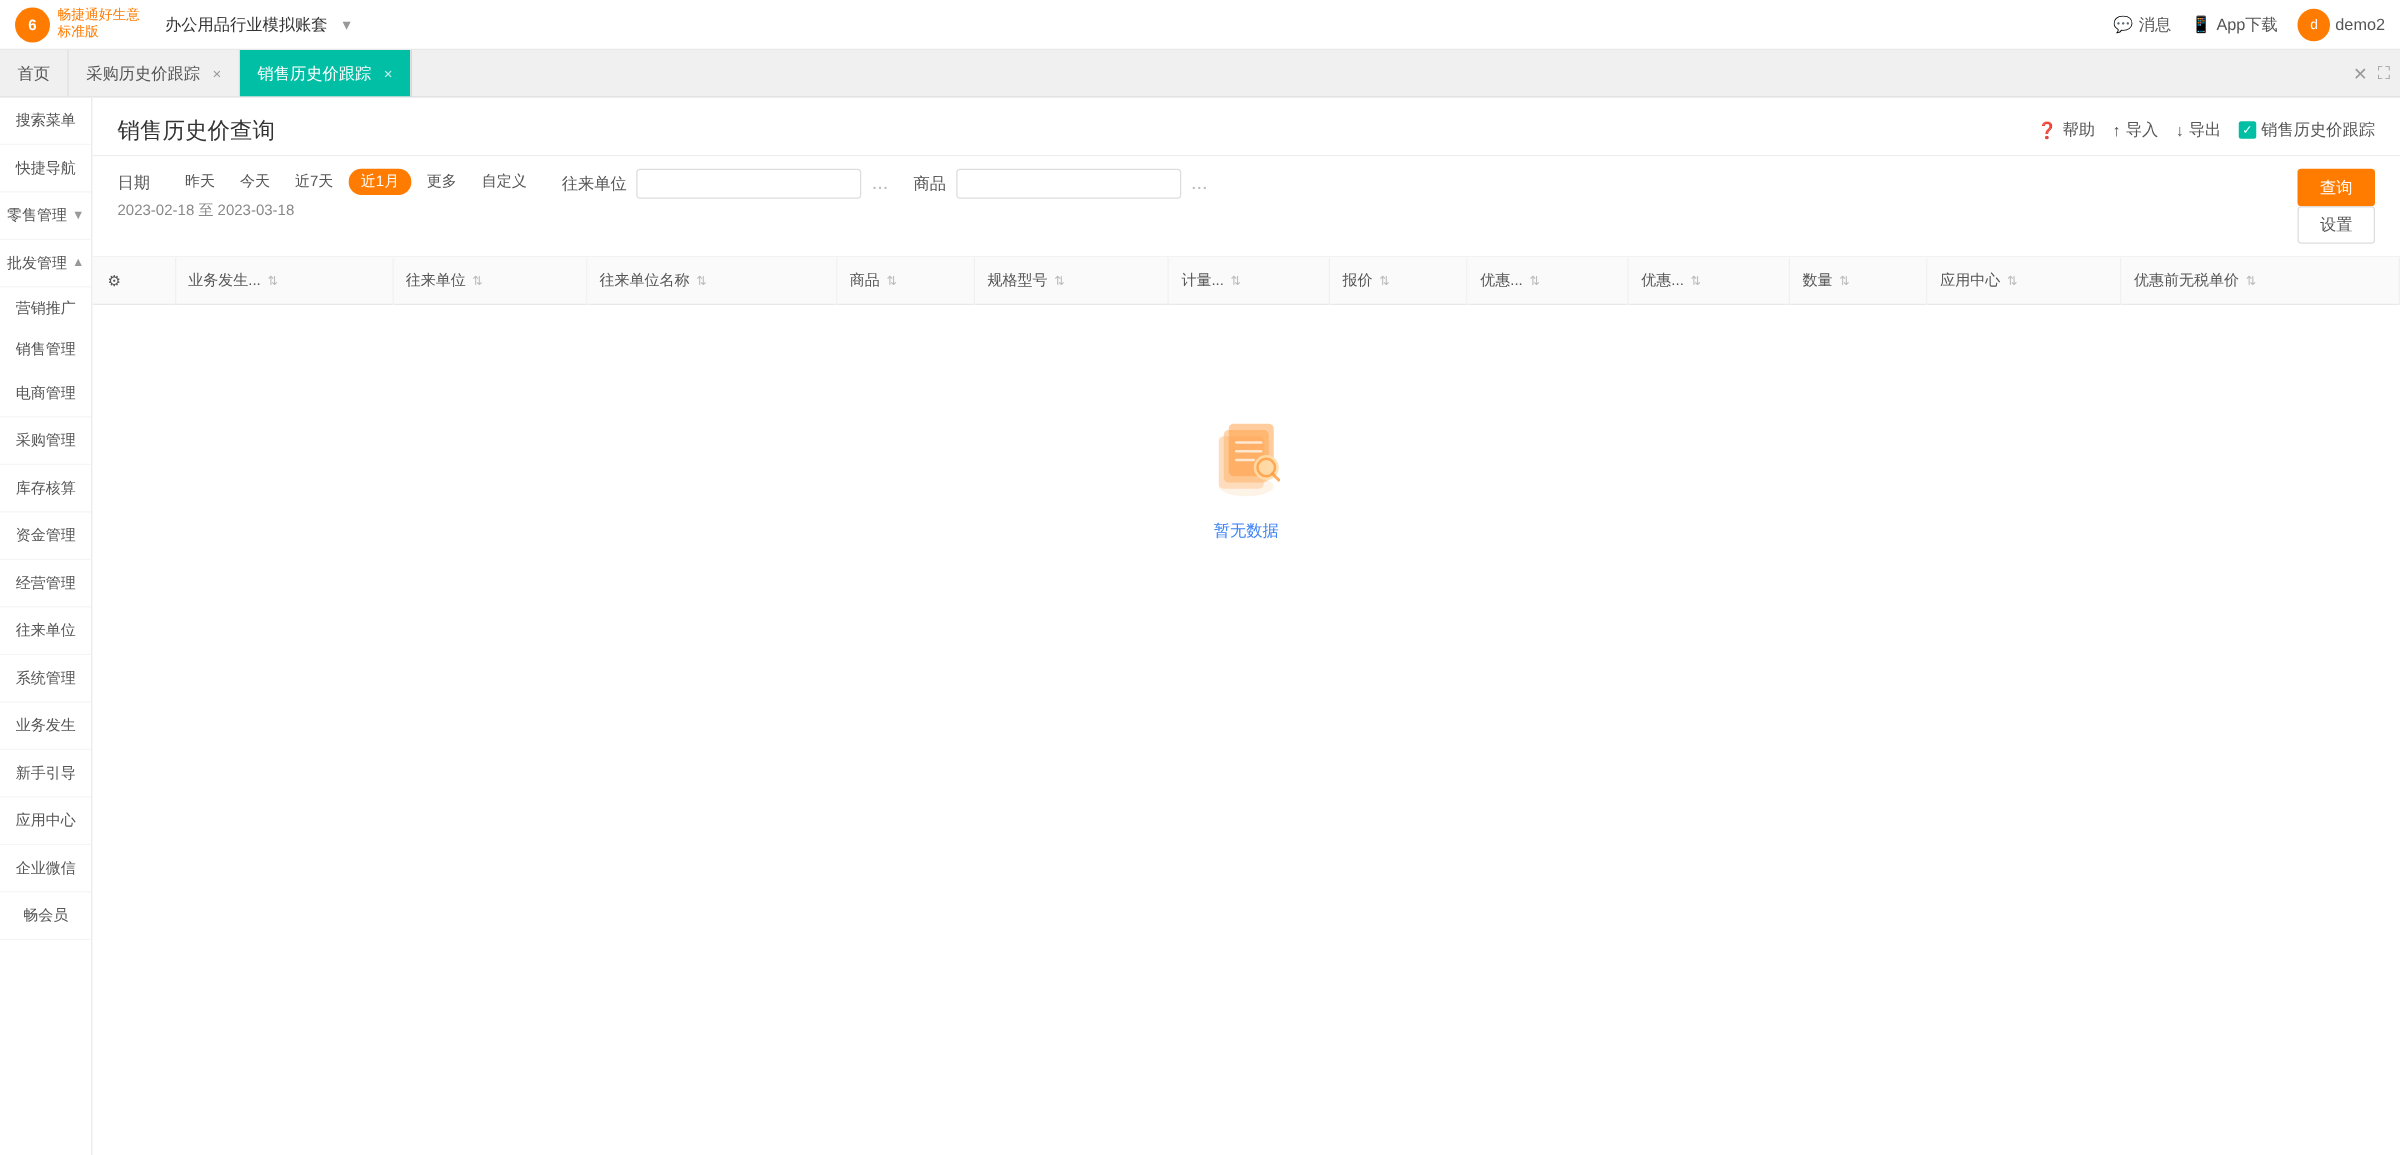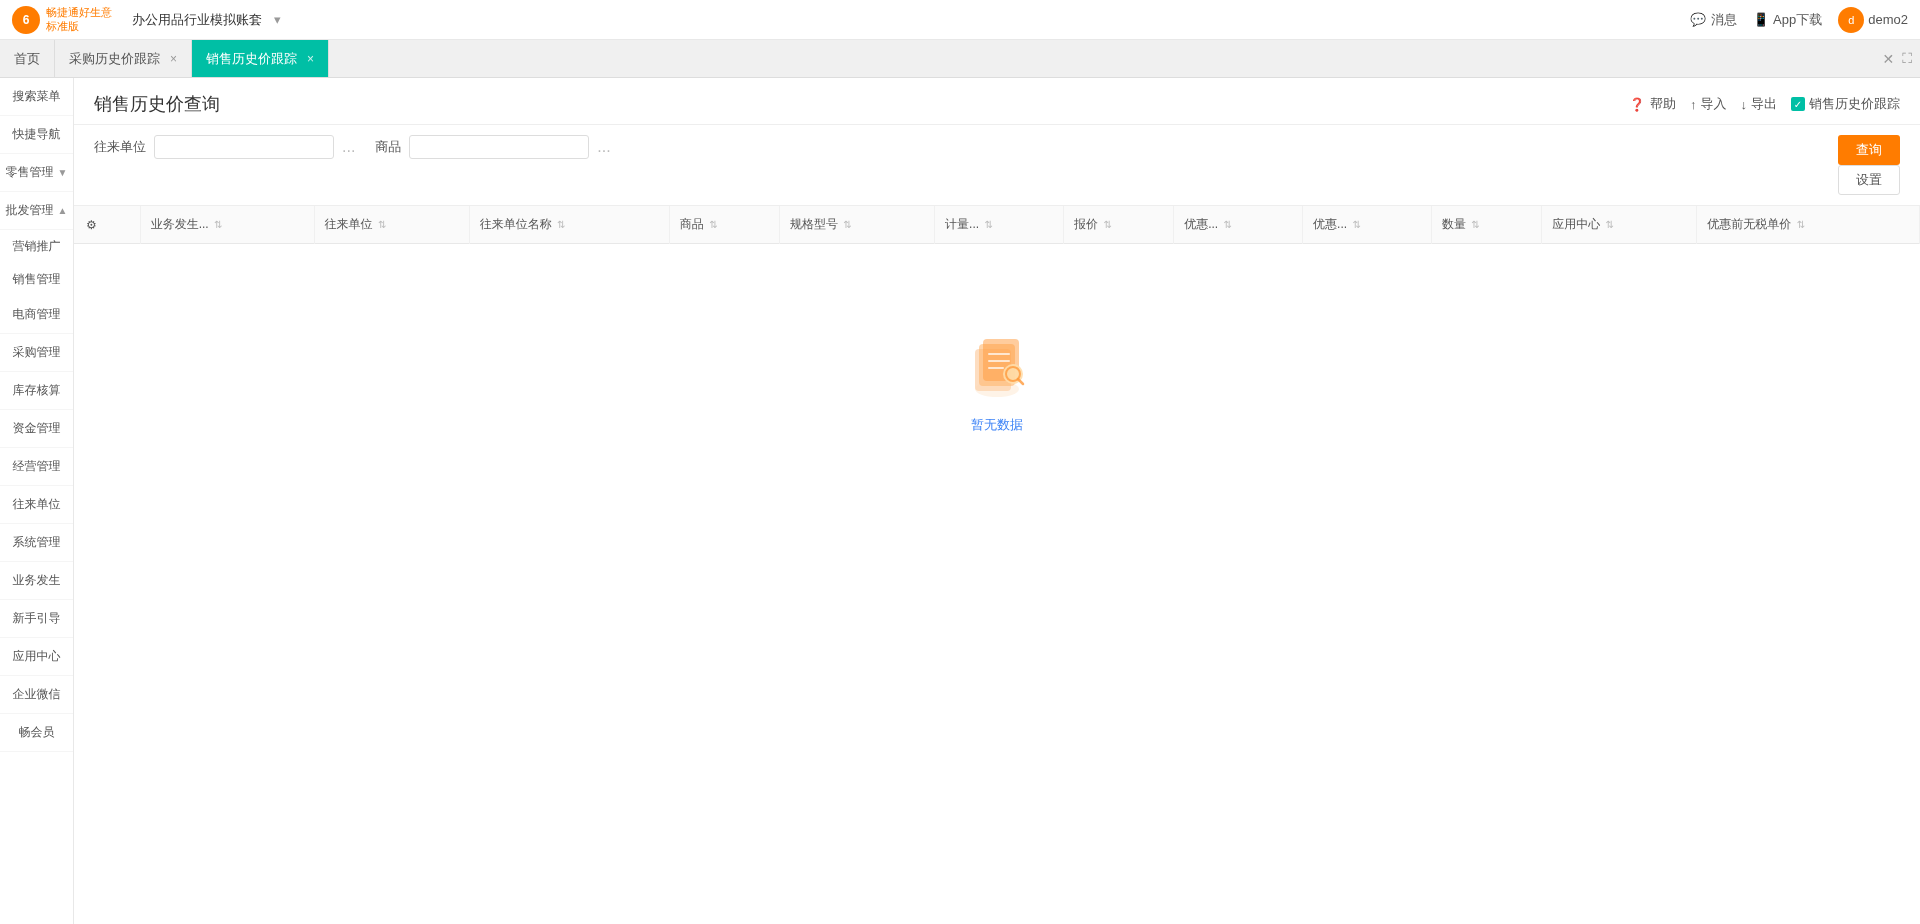--- a/index.html
+++ b/index.html
@@ -353,20 +353,34 @@
           <span>导出</span>
         </div>
         <div class="only-last-checkbox">
           <div class="checkbox-checked">✓</div>
           <span>销售历史价跟踪</span>
         </div>
       </div>
     </div>
 
     <div class="filter-bar">
+      <div class="filter-col">
+        <div class="filter-row">
+          <span class="filter-label">日期</span>
+          <div class="filter-date-options">
+            <span class="date-opt">昨天</span>
+            <span class="date-opt">今天</span>
+            <span class="date-opt">近7天</span>
+            <span class="date-opt active">近1月</span>
+            <span class="date-opt">更多</span>
+            <span class="date-opt">自定义</span>
+          </div>
+        </div>
+        <div class="filter-date-range">2023-02-18 至 2023-03-18</div>
+      </div>
 
       <div class="filter-group">
         <span class="filter-label">往来单位</span>
         <input class="filter-input" type="text" style="">
         <span class="filter-dots">...</span>
       </div>
 
       <div class="filter-group">
         <span class="filter-label">商品</span>
         <input class="filter-input" type="text" style="">

